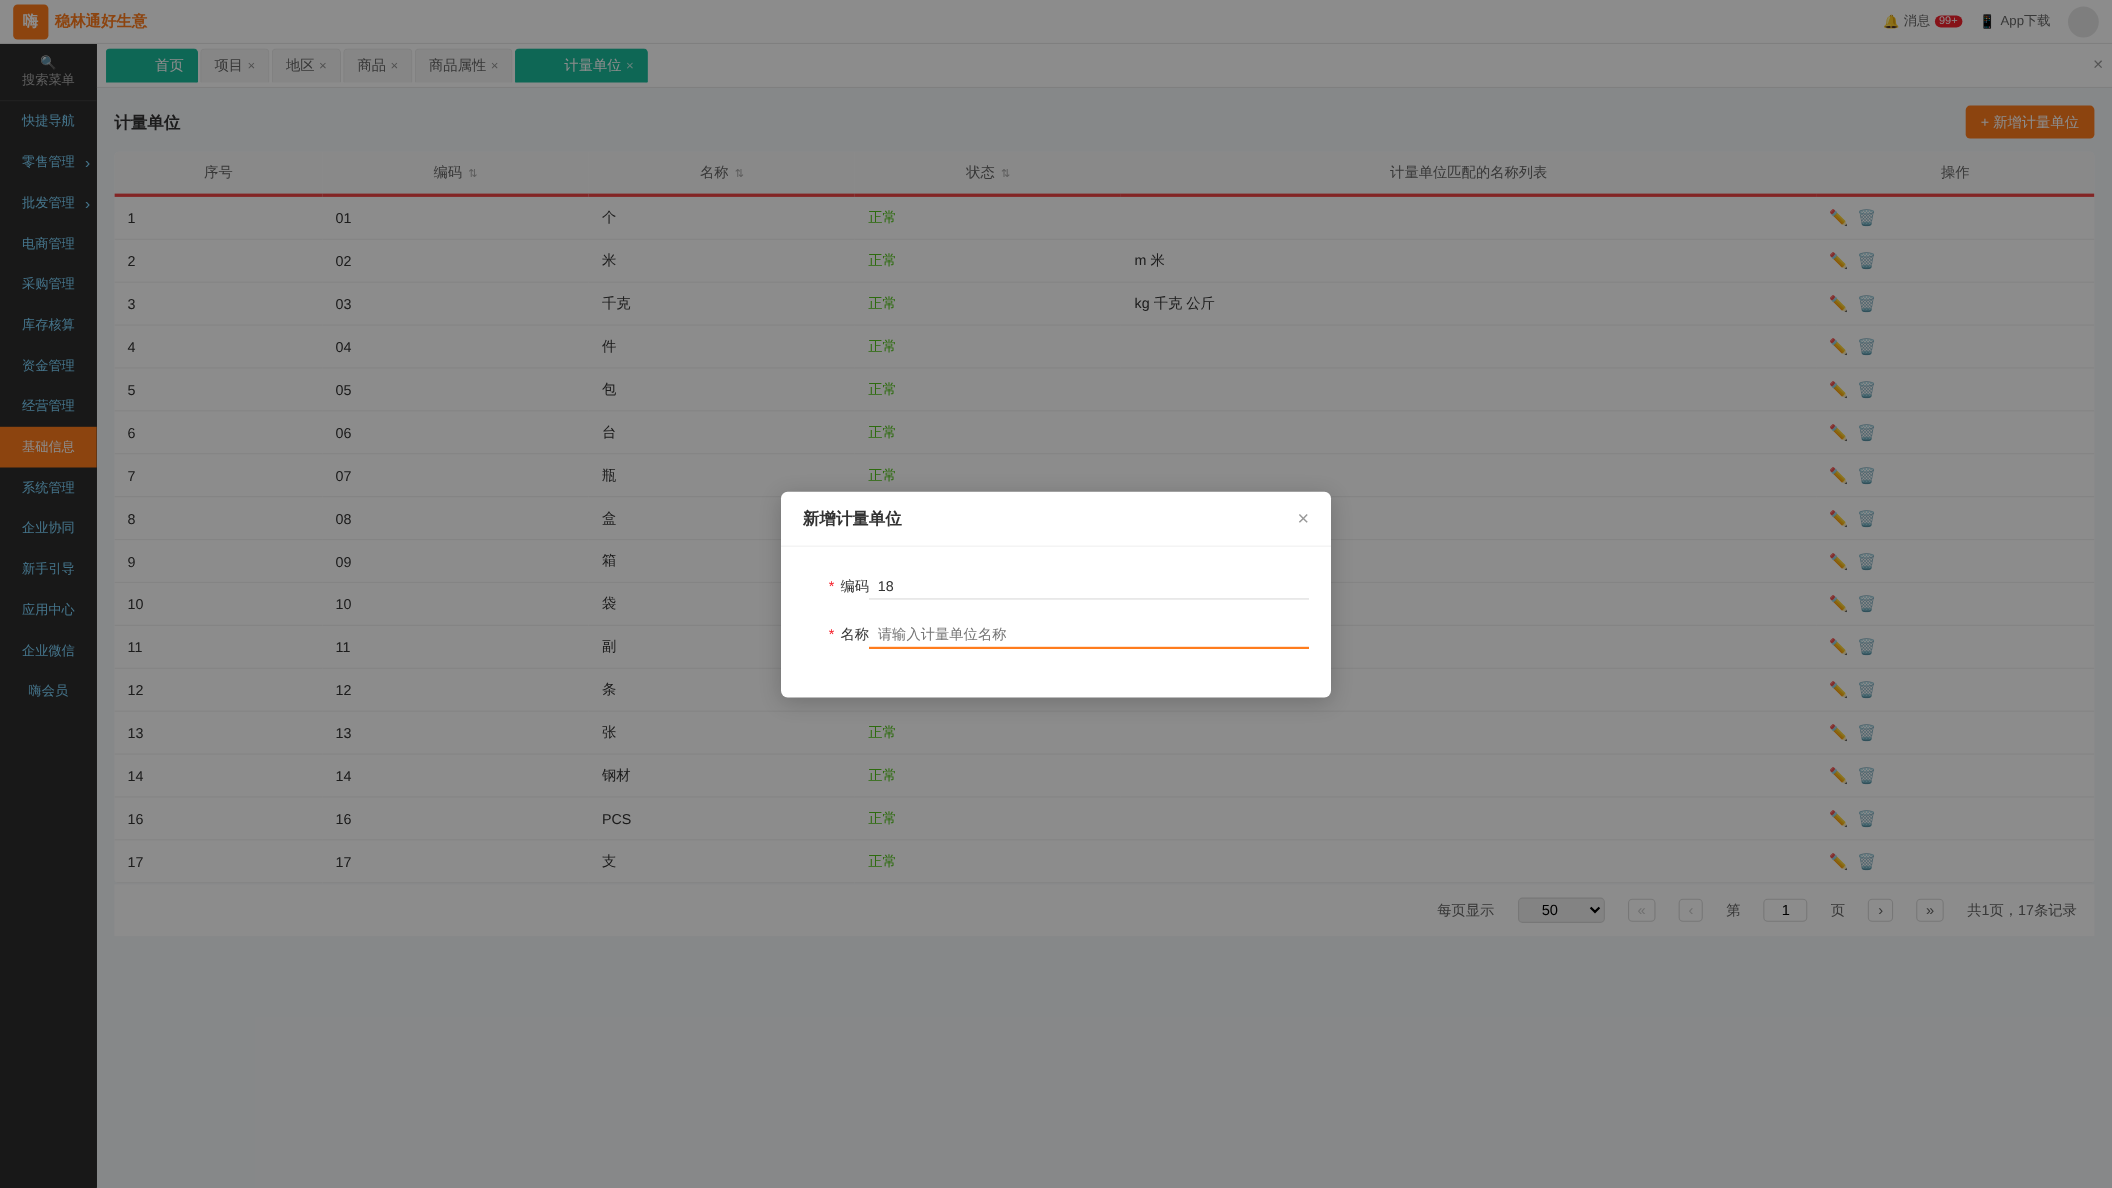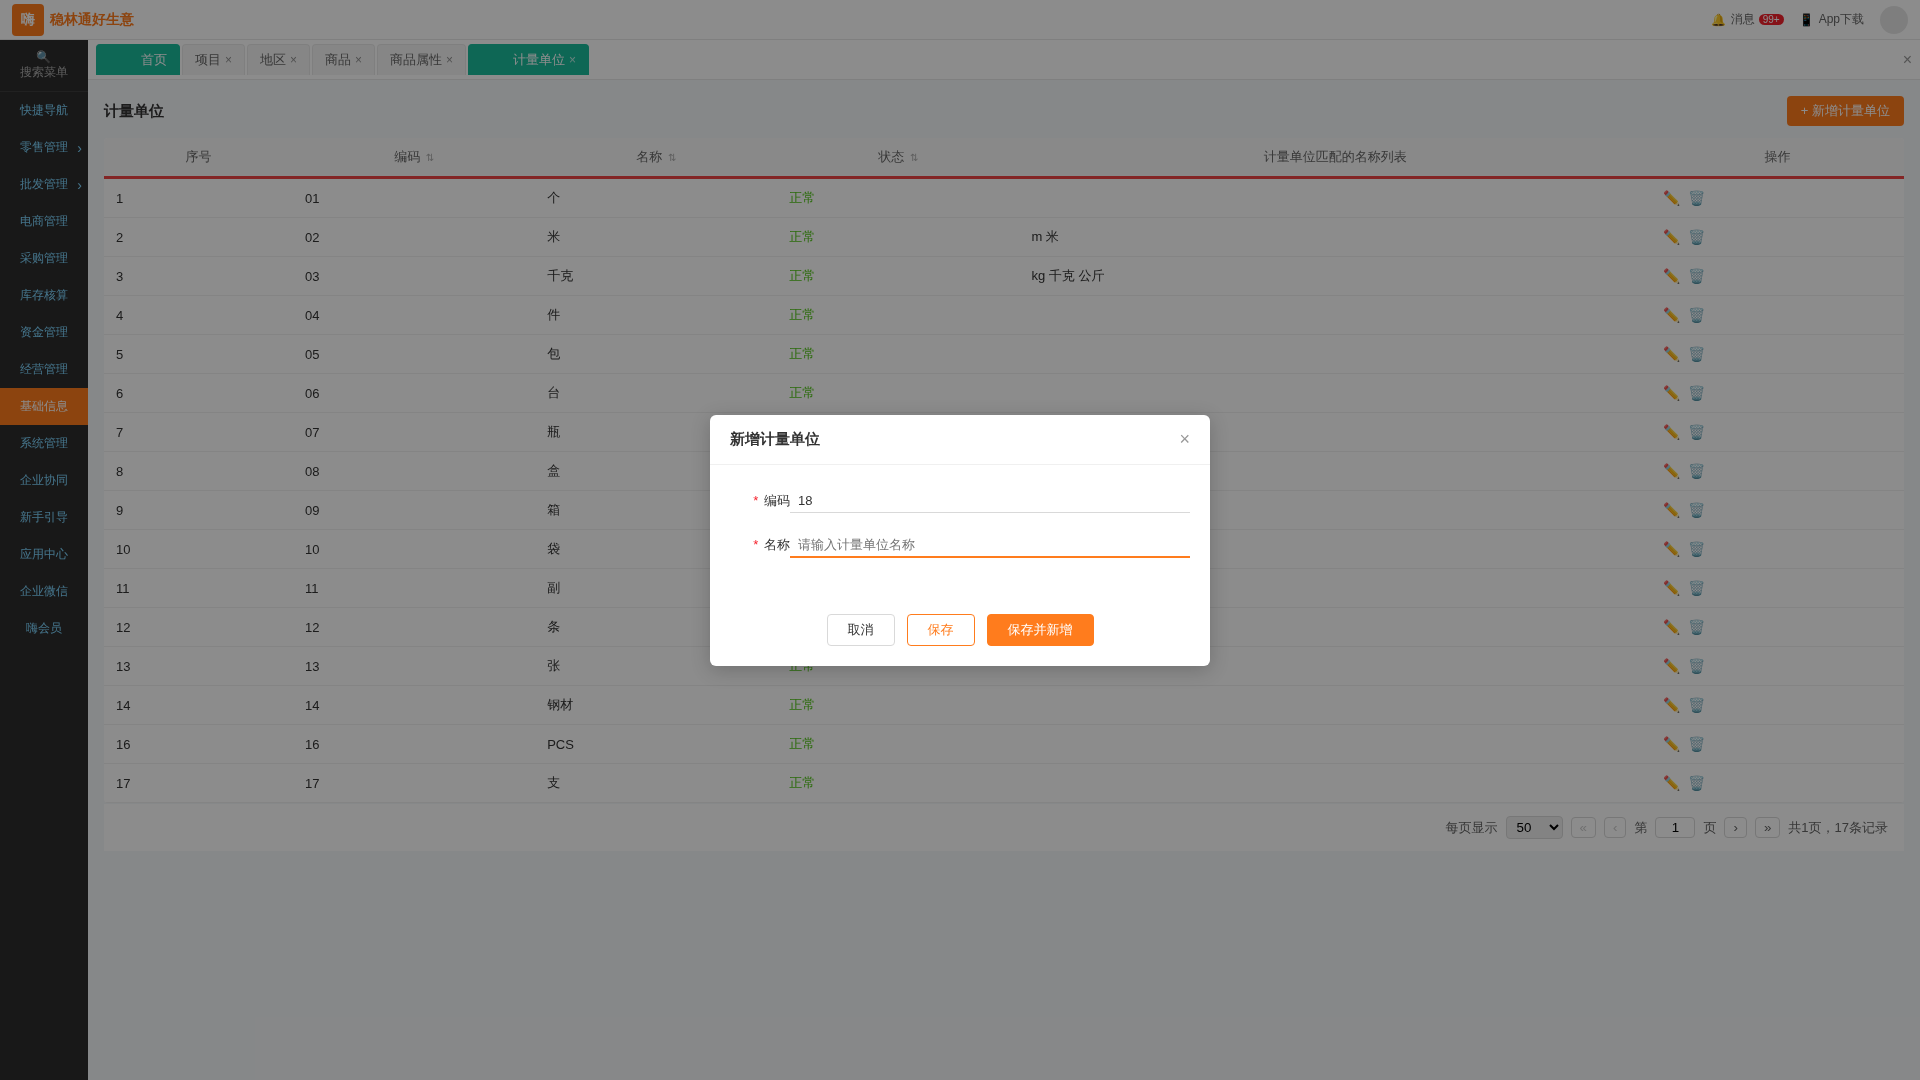--- a/index.html
+++ b/index.html
@@ -44,22 +44,22 @@
     table { width: 100%; border-collapse: collapse; font-size: 13px; }
     thead tr { background: #fafafa; }
     thead th { padding: 10px 12px; text-align: center; border-bottom: 3px solid #ef4444; color: #666; font-weight: normal; white-space: nowrap; }
     tbody tr { border-bottom: 1px solid #f0f0f0; }
     tbody td { padding: 10px 12px; color: #333; }
     .status-normal { color: #52c41a; }
     .action-icons { display: flex; gap: 8px; align-items: center; }
     .action-icon { cursor: pointer; color: #999; font-size: 14px; }
 
     
-    .pagination { display: flex; align-items: center; justify-content: flex-end; padding: 12px 16px; background: white; margin-top: 1px; gap: 8px; font-size: 13px; color: #666; }
-    .pagination select { border: 1px solid #d9d9d9; border-radius: 4px; padding: 2px 6px; }
+    .pagination { display: flex; align-items: center; justify-content: flex-end; padding: 12px 16px; background: white; margin-top: 1px; gap: 21px; font-size: 13px; color: #666; }
+    .pagination select { border: 1px solid #d9d9d9; border-radius: 4px; padding: 2px 17px; }
     .pagination-btn { border: 1px solid #d9d9d9; background: white; border-radius: 4px; padding: 2px 8px; cursor: pointer; color: #666; }
     .pagination-btn:disabled { color: #ccc; cursor: not-allowed; }
     .page-input { border: 1px solid #d9d9d9; border-radius: 4px; padding: 2px 6px; width: 40px; text-align: center; }
 
     
     .overlay { position: fixed; top: 0; left: 0; right: 0; bottom: 0; background: rgba(0,0,0,0.45); z-index: 200; display: flex; align-items: center; justify-content: center; }
 
     
     .modal { background: white; border-radius: 6px; width: 500px; box-shadow: 0 4px 20px rgba(0,0,0,0.2); overflow: hidden; }
     .modal-header { display: flex; align-items: center; justify-content: space-between; padding: 14px 20px; border-bottom: 1px solid #f0f0f0; }
@@ -446,19 +446,14 @@
         <input class="form-input" type="text" value="18" style="">
       </div>
       <div class="form-row">
         <label class="form-label">
           <span class="required">*</span>
           <span>名称</span>
         </label>
         <input class="form-input active-border" type="text" placeholder="请输入计量单位名称" style="">
       </div>
     </div>
-    <div class="modal-footer">
-      <button class="btn-cancel">取消</button>
-      <button class="btn-save">保存</button>
-      <button class="btn-save-new">保存并新增</button>
-    </div>
   </div>
 </div>
 
 </body></html>

